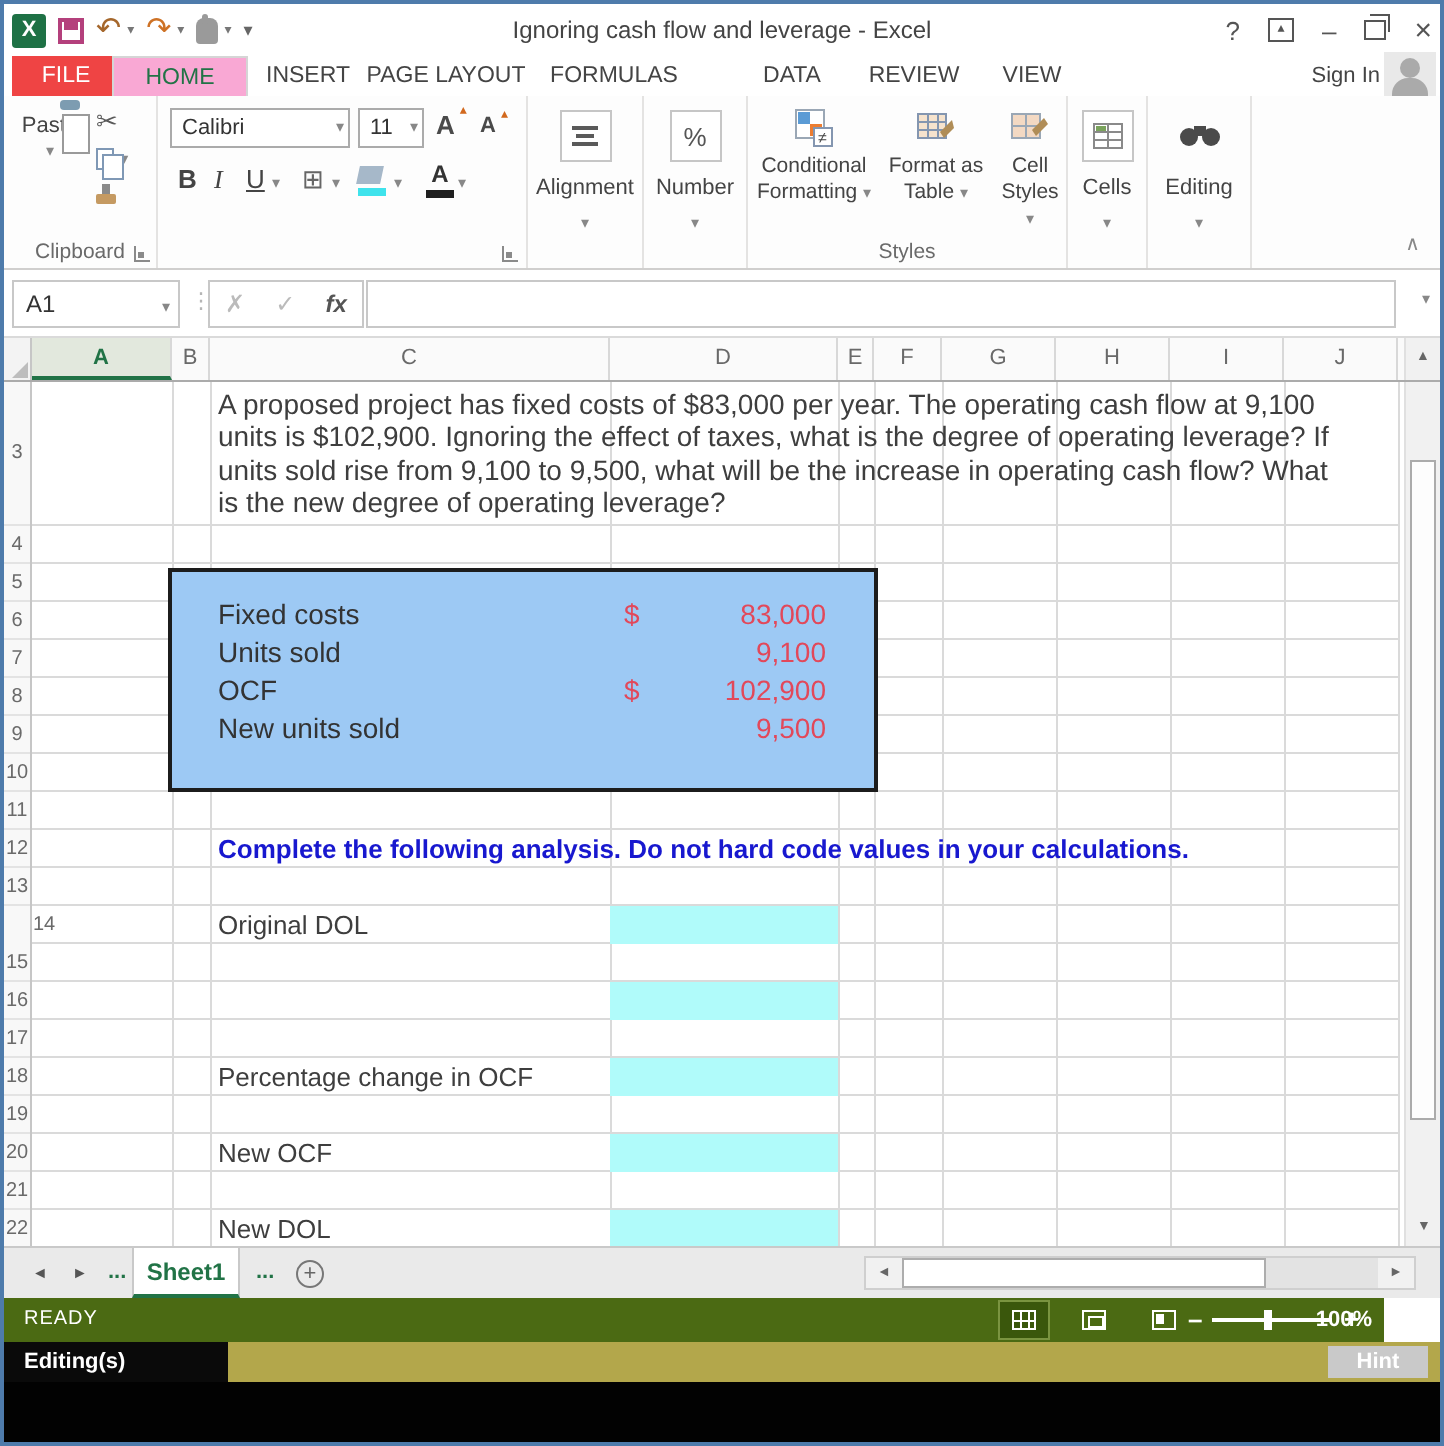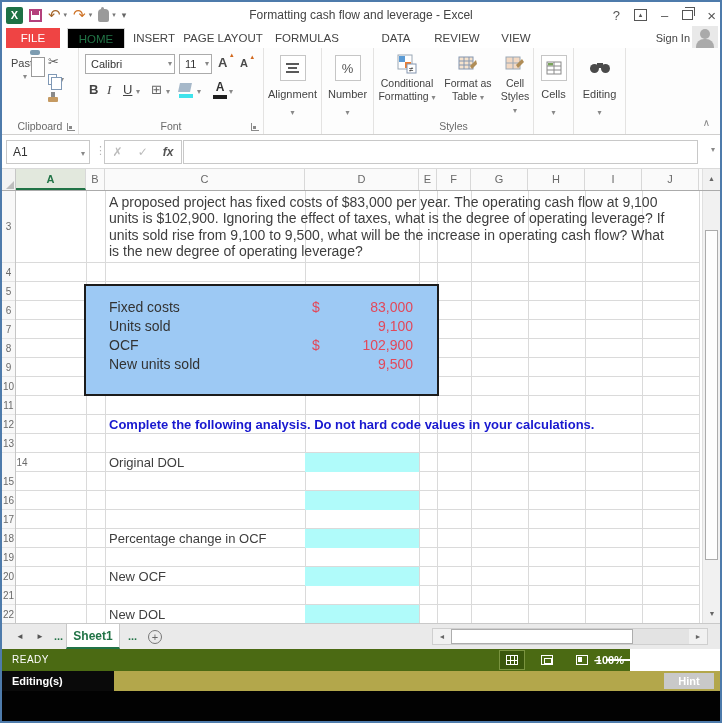--- a/index.html
+++ b/index.html
@@ -23,21 +23,21 @@
   .wc { color:#555; font-size:13px; line-height:13px; text-align:center; }
   .ribdisp { width:13px; height:12px; border:1px solid #555; color:#555; font-size:7px; line-height:10px; text-align:center; }
   .restore { width:11px; height:10px; border:1px solid #555; position:relative; background:#fff; }
   .restore::after { content:""; position:absolute; left:2px; top:-4px; width:9px; height:8px; border:1px solid #555; border-bottom:none; border-left:none; }
   .closex { font-size:15px; }
 
   
   .tabrow { position:absolute; top:26px; left:0; width:718px; height:20px; background:#fff; }
   .tab { position:absolute; top:0; height:20px; line-height:20px; text-align:center; font-size:11.5px; color:#444; }
   .tab-file { left:4px; width:54px; background:#ef4444; color:#fff; }
-  .tab-home { left:65px; width:58px; color:#217346; background:#000000; border:1px solid #d5d5d5; border-bottom:none; }
+  .tab-home { left:54px; width:68px; color:#217346; background:#f9a8d4; border:1px solid #d5d5d5; border-bottom:none; }
   .signin { position:absolute; right:30px; top:0; height:20px; line-height:20px; font-size:11px; color:#444; }
   .avatar { position:absolute; right:2px; top:-2px; width:26px; height:22px; background:#e9e9e9; overflow:hidden; }
   .avatar i { position:absolute; left:8px; top:3px; width:10px; height:10px; background:#aaa; border-radius:50%; }
   .avatar b { position:absolute; left:4px; top:13px; width:18px; height:12px; background:#aaa; border-radius:8px 8px 0 0; }
 
   
   .ribbon { position:absolute; top:46px; left:0; width:718px; height:87px; background:#fdfdfd; border-bottom:1px solid #d0cfce; font-size:11px; color:#444; }
   .grp { position:absolute; top:0; height:86px; border-right:1px solid #e4e3e2; }
   .grplabel { position:absolute; bottom:2px; left:0; right:0; text-align:center; font-size:10.5px; color:#6a6a6a; }
   .launcher { position:absolute; bottom:3px; width:8px; height:8px; border-left:1px solid #8a8a8a; border-bottom:1px solid #8a8a8a; }
@@ -132,21 +132,21 @@
   .tabbar { position:absolute; top:621px; left:0; width:718px; height:26px; background:#eaeaea; border-top:1px solid #c9c9c9; font-size:11px; color:#555; }
   .tb { position:absolute; top:0; height:25px; line-height:25px; }
   .sheettab { left:64px; width:54px; background:#fff; border-left:1px solid #c9c9c9; border-right:1px solid #c9c9c9; border-bottom:2px solid #217346; text-align:center; color:#217346; font-weight:bold; font-size:12px; }
   .addsheet { left:146px; top:6px; width:14px; height:14px; border:1px solid #777; border-radius:50%; text-align:center; line-height:12px; font-size:11px; color:#666; }
   .hscroll { position:absolute; left:430px; top:4px; width:276px; height:17px; background:#e3e3e3; border:1px solid #cfcfcf; display:flex; }
   .hs-btn { width:18px; text-align:center; line-height:15px; font-size:7px; color:#666; background:#f1f1f1; }
   .hthumb { width:182px; background:#fff; border:1px solid #adadad; }
   .hs-track { flex:1; }
 
   
-  .statusbar { position:absolute; top:647px; left:0; width:628px; height:22px; background:#4b6a13; color:#fff; }
+  .statusbar { position:absolute; top:647px; left:0; width:690px; height:22px; background:#4b6a13; color:#fff; }
   .ready { position:absolute; left:10px; top:0; line-height:22px; font-size:10px; letter-spacing:0.5px; }
   .viewbtn { position:absolute; top:1px; width:26px; height:20px; display:flex; align-items:center; justify-content:center; }
   .viewbtn.active { background:#3a570c; border:1px solid #7a9440; }
   .vb-grid { width:12px; height:10px; border:1px solid #fff; background:
     linear-gradient(#fff,#fff) 3px 0/1px 100% no-repeat,
     linear-gradient(#fff,#fff) 7px 0/1px 100% no-repeat,
     linear-gradient(#fff,#fff) 0 4px/100% 1px no-repeat; }
   .vb-page { width:12px; height:10px; border:1px solid #fff; position:relative; }
   .vb-page::after { content:""; position:absolute; left:2px; top:2px; width:6px; height:4px; border:1px solid #fff; }
   .vb-break { width:12px; height:10px; border:1px solid #fff; position:relative; }
@@ -173,21 +173,21 @@
       <span class="xlogo">X</span>
       <span class="floppy"></span>
       <span class="undo">↶</span>
       <span class="qchev">▾</span>
       <span class="redo">↷</span>
       <span class="qchev">▾</span>
       <span class="touch"></span>
       <span class="qchev">▾</span>
       <span class="qcustom">▾</span>
     </div>
-    <div class="wtitle">Formatting cash flow and leverage - Excel</div>
+    <div class="wtitle">Ignoring cash flow and leverage - Excel</div>
     <div class="wincontrols">
       <span class="wc">?</span>
       <span class="ribdisp">▴</span>
       <span class="wc">–</span>
       <span class="restore"></span>
       <span class="wc closex">×</span>
     </div>
   </div>
 
   <div class="tabrow">
@@ -243,21 +243,20 @@
           <span class="fillic" style="display:block;"></span>
           <span class="colorbar" style="display:block;background:#3fe3ec;"></span>
         </span>
         <span class="chev" style="position:absolute;left:118px;top:7px;">▾</span>
         <span style="position:absolute;left:134px;top:1px;text-align:center;">
           <span style="display:block;font-size:12px;font-weight:bold;color:#333;line-height:12px;">A</span>
           <span class="colorbar" style="display:block;background:#1f1f1f;"></span>
         </span>
         <span class="chev" style="position:absolute;left:150px;top:7px;">▾</span>
       </div>
-      <div class="grplabel">Font</div>
       <span class="launcher" style="right:4px;"></span>
     </div>
 
     <div class="grp g-align">
       <div class="bigbox">
           <span class="alines">
             <i></i>
             <i class="s"></i>
             <i></i>
           </span>

